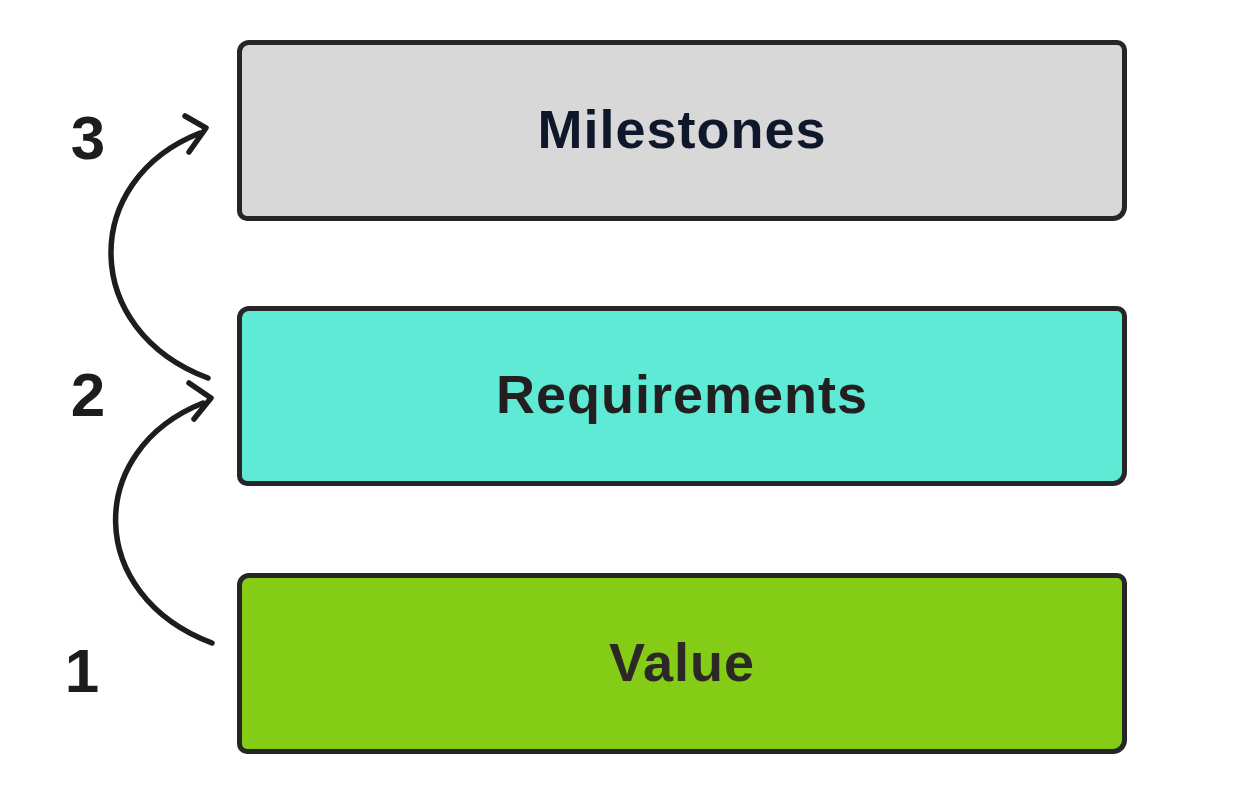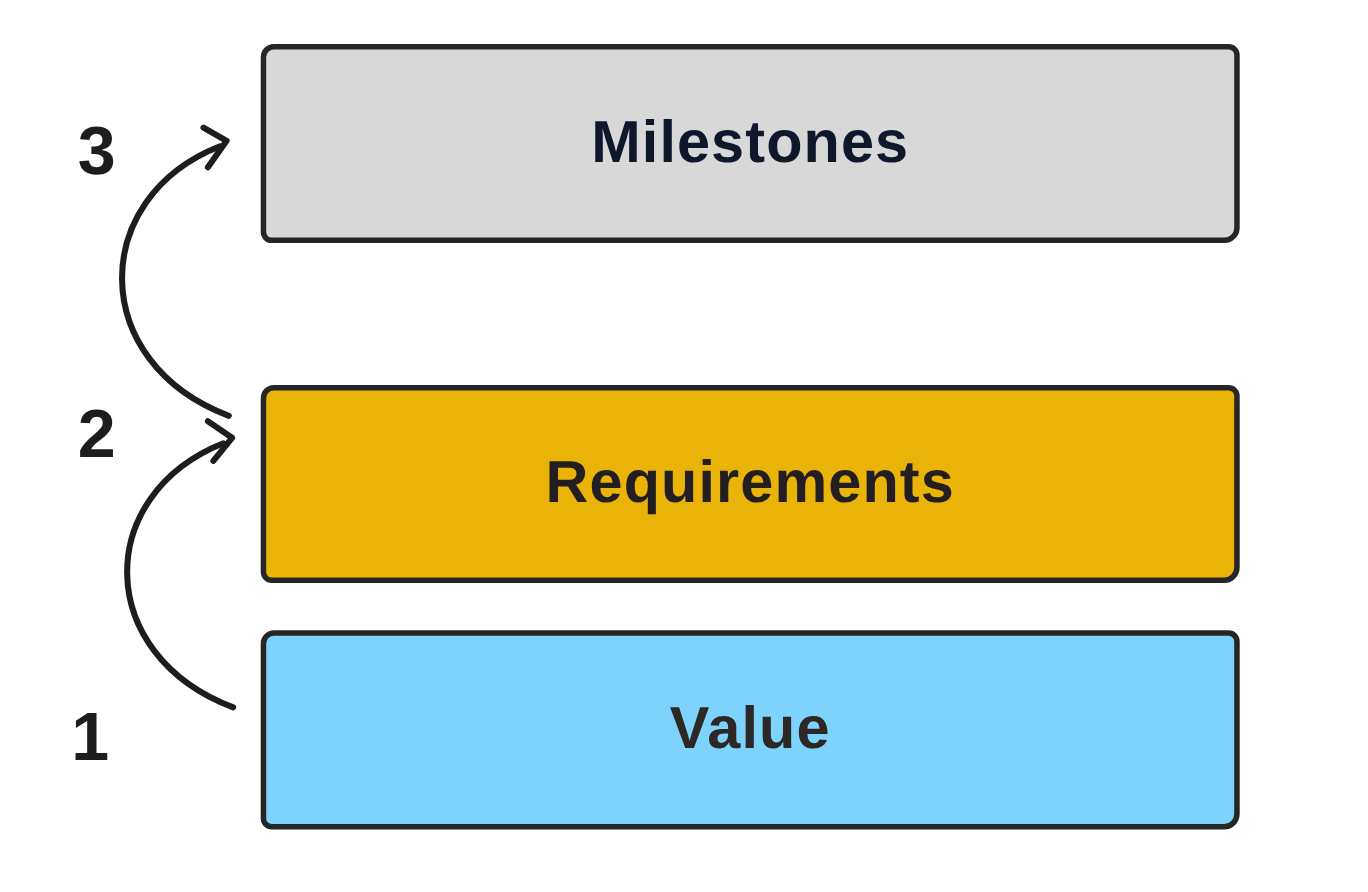--- a/index.html
+++ b/index.html
@@ -78,21 +78,21 @@
   </svg>
 
   <div class="step-number num-3" style="color: rgb(29, 29, 27);">3</div>
   <div class="step-number num-2" style="color: rgb(29, 29, 27);">2</div>
   <div class="step-number num-1" style="color: rgb(29, 29, 27);">1</div>
 
   <div class="bar bar-milestones" style="background-color: rgb(216, 216, 216);">
     <span class="bar-label" style="color: #0f172a;">Milestones</span>
   </div>
 
-  <div class="bar bar-requirements" style="background-color: #eab308; margin-top: 44px;">
+  <div class="bar bar-requirements" style="background-color: #5eead4;">
     <span class="bar-label" style="color: rgb(35, 31, 32);">Requirements</span>
   </div>
 
-  <div class="bar bar-value" style="background-color: #7dd3fc;">
+  <div class="bar bar-value" style="background-color: #84cc16;">
     <span class="bar-label" style="color: rgb(43, 40, 38);">Value</span>
   </div>
 
 </div>
 
 </body></html>

